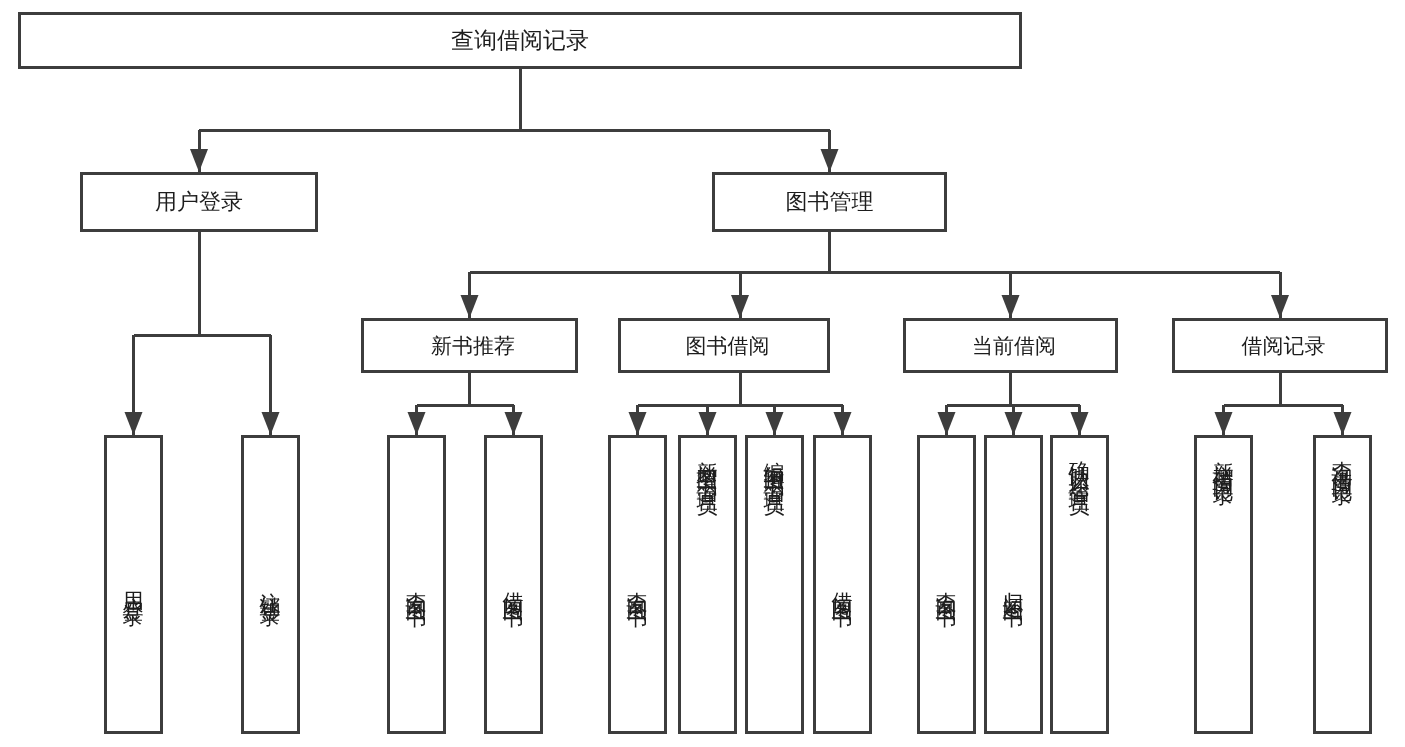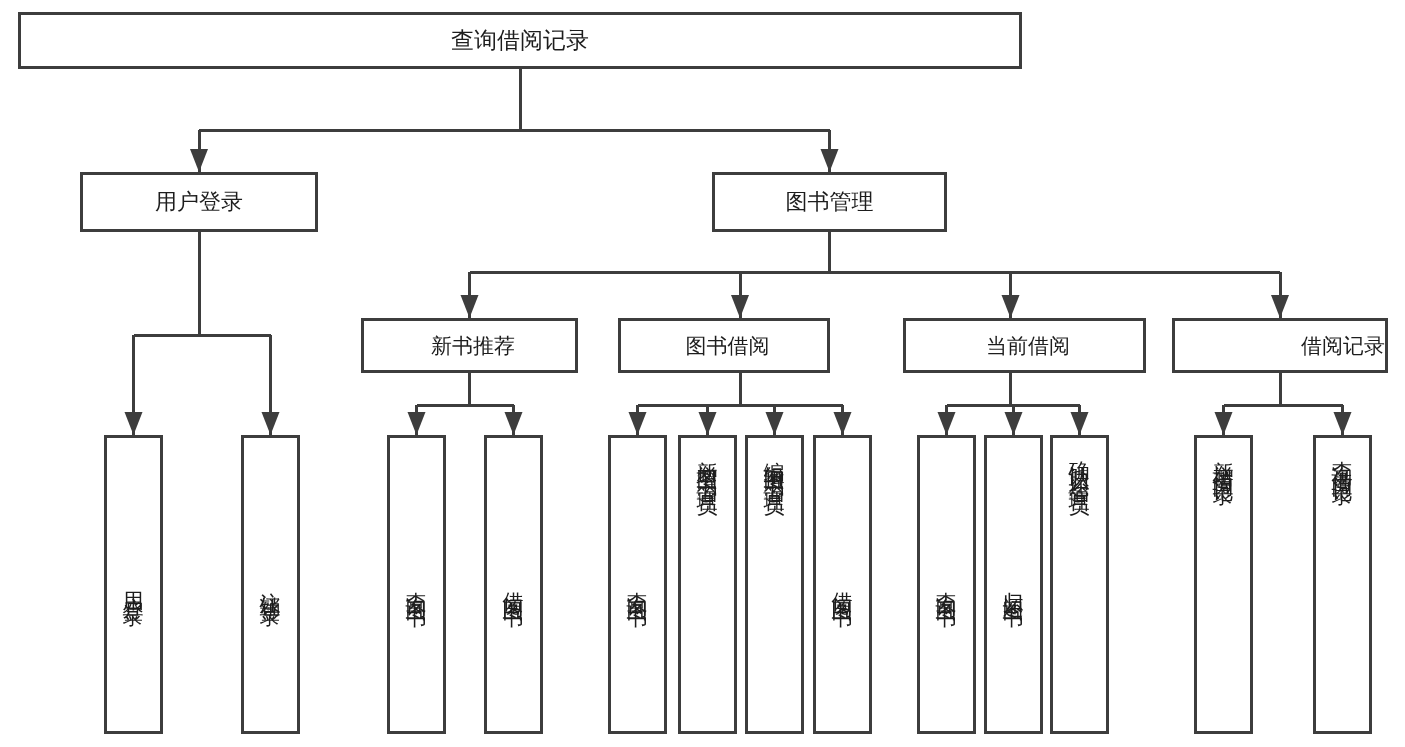--- a/index.html
+++ b/index.html
@@ -140,24 +140,24 @@
       </div>
       <div class="node-box node-l1" style="left: 712px; top: 172px; width: 235px; height: 60px; border-color: rgb(61, 61, 61); background: rgb(255, 255, 255);">
         <div class="node-label" style="color: rgb(29, 29, 29);">图书管理</div>
       </div>
       <div class="node-box node-l2" style="left: 361px; top: 318px; width: 217px; height: 55px; border-color: rgb(61, 61, 61); background: rgb(255, 255, 255);">
         <div class="node-label" style="color: rgb(29, 29, 29);">新书推荐</div>
       </div>
       <div class="node-box node-l2" style="left: 618px; top: 318px; width: 212px; height: 55px; border-color: rgb(61, 61, 61); background: rgb(255, 255, 255);">
         <div class="node-label" style="color: rgb(29, 29, 29);">图书借阅</div>
       </div>
-      <div class="node-box node-l2" style="left: 903px; top: 318px; width: 243px; height: 55px; border-color: rgb(61, 61, 61); background: rgb(255, 255, 255);">
+      <div class="node-box node-l2" style="left: 903px; top: 318px; width: 215px; height: 55px; border-color: rgb(61, 61, 61); background: rgb(255, 255, 255);">
         <div class="node-label" style="color: rgb(29, 29, 29);">当前借阅</div>
       </div>
-      <div class="node-box node-l2" style="left: 1172px; top: 318px; width: 216px; height: 55px; border-color: rgb(61, 61, 61); background: rgb(255, 255, 255); justify-content: flex-end;">
+      <div class="node-box node-l2" style="left: 1172px; top: 318px; width: 216px; height: 55px; border-color: rgb(61, 61, 61); background: rgb(255, 255, 255);">
         <div class="node-label" style="color: rgb(29, 29, 29);">借阅记录</div>
       </div>
       <div class="node-box node-leaf leaf-center" style="left: 104px; top: 435px; width: 59px; height: 299px; border-color: rgb(61, 61, 61); background: rgb(255, 255, 255);">
         <div class="node-label" style="color: rgb(29, 29, 29);">用户登录</div>
       </div>
       <div class="node-box node-leaf leaf-center" style="left: 241px; top: 435px; width: 59px; height: 299px; border-color: rgb(61, 61, 61); background: rgb(255, 255, 255);">
         <div class="node-label" style="color: rgb(29, 29, 29);">注销登录</div>
       </div>
       <div class="node-box node-leaf leaf-center" style="left: 387px; top: 435px; width: 59px; height: 299px; border-color: rgb(61, 61, 61); background: rgb(255, 255, 255);">
         <div class="node-label" style="color: rgb(29, 29, 29);">查询图书</div>

